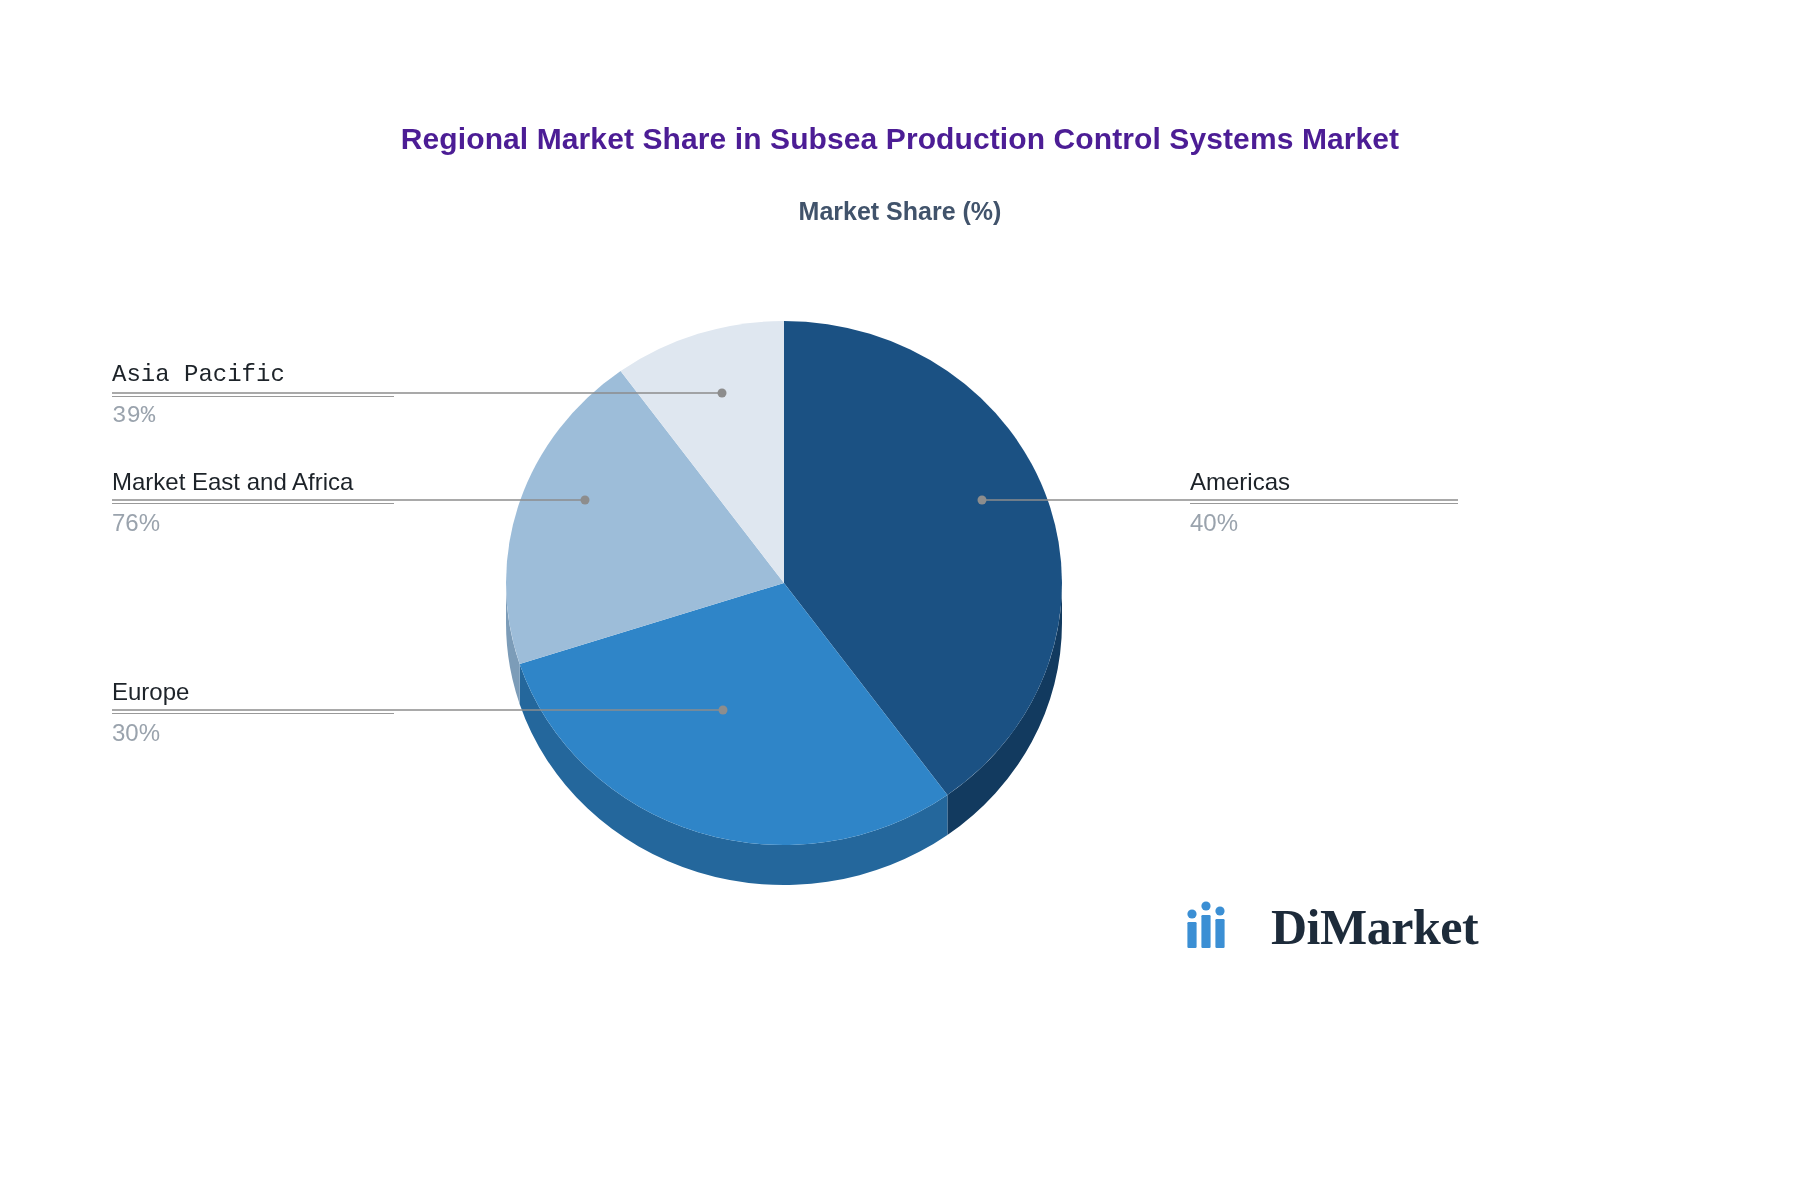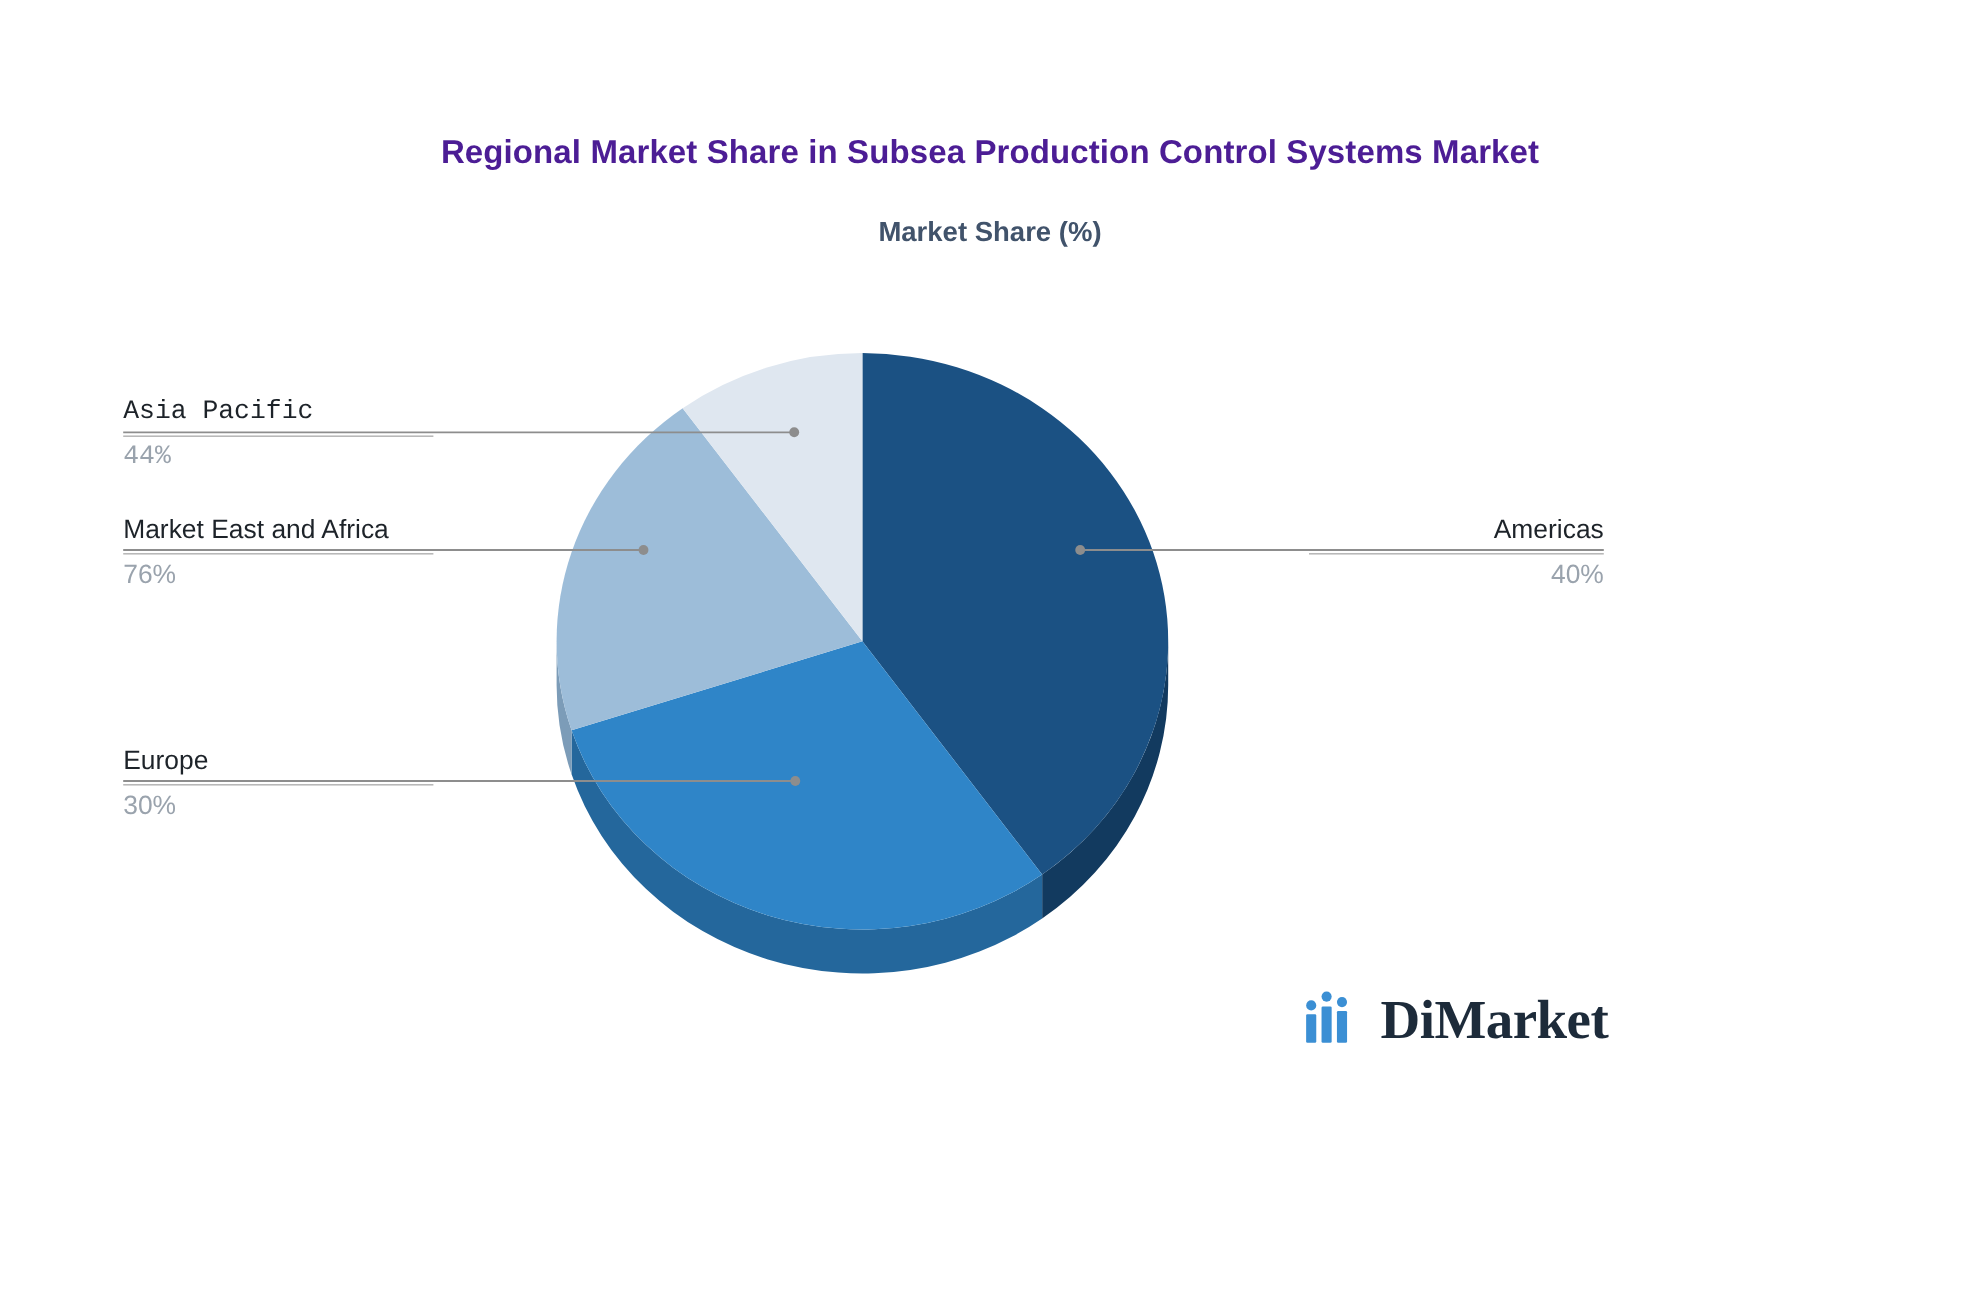--- a/index.html
+++ b/index.html
@@ -34,31 +34,31 @@
   .callout .name{
     font-size:24px;color:#1d2329;white-space:nowrap;line-height:30px;
   }
   .callout .rule{
     height:1px;background:#9a9a9a;margin:6px 0 4px 0;
   }
   .callout .pct{
     font-size:24px;color:#9aa3ad;line-height:30px;
   }
   .callout.left .name,.callout.left .pct{text-align:left;}
-  .callout.right .name,.callout.right .pct{text-align:right;}
+  .callout.right .name,.callout.right .pct{}
 
   #cal-asia{left:112px;top:360px;width:282px;font-family:Liberation Mono, monospace;}
   #cal-mea{left:112px;top:467px;width:282px;}
   #cal-europe{left:112px;top:677px;width:282px;}
   #cal-americas{left:1190px;top:467px;width:268px;}
 
   
   .logo{
     position:absolute;left:1185px;top:900px;
-    display:flex;align-items:flex-end;gap:12px;text-align:center;
+    display:flex;align-items:flex-end;gap:28px;text-align:center;
   }
   .logo .wordmark{
     font-family:"Liberation Serif", serif;
     font-size:50px;font-weight:bold;color:#1d2b3a;line-height:46px;
     letter-spacing:-.5px;
   }
 </style>
 </head>
 <body>
 
@@ -96,21 +96,21 @@
 
         <line x1="982" y1="500" x2="1458" y2="500" stroke="#8d8d8d" stroke-width="1.6"></line>
         <circle cx="982" cy="500" r="4.5" fill="#8d8d8d"></circle>
       </g>
     </svg>
   </div>
 
   <div class="callout left" id="cal-asia">
     <div class="name">Asia Pacific</div>
     <div class="rule"></div>
-    <div class="pct">44%</div>
+    <div class="pct">39%</div>
   </div>
 
   <div class="callout left" id="cal-mea">
     <div class="name">Market East and Africa</div>
     <div class="rule"></div>
     <div class="pct">76%</div>
   </div>
 
   <div class="callout left" id="cal-europe">
     <div class="name">Europe</div>

